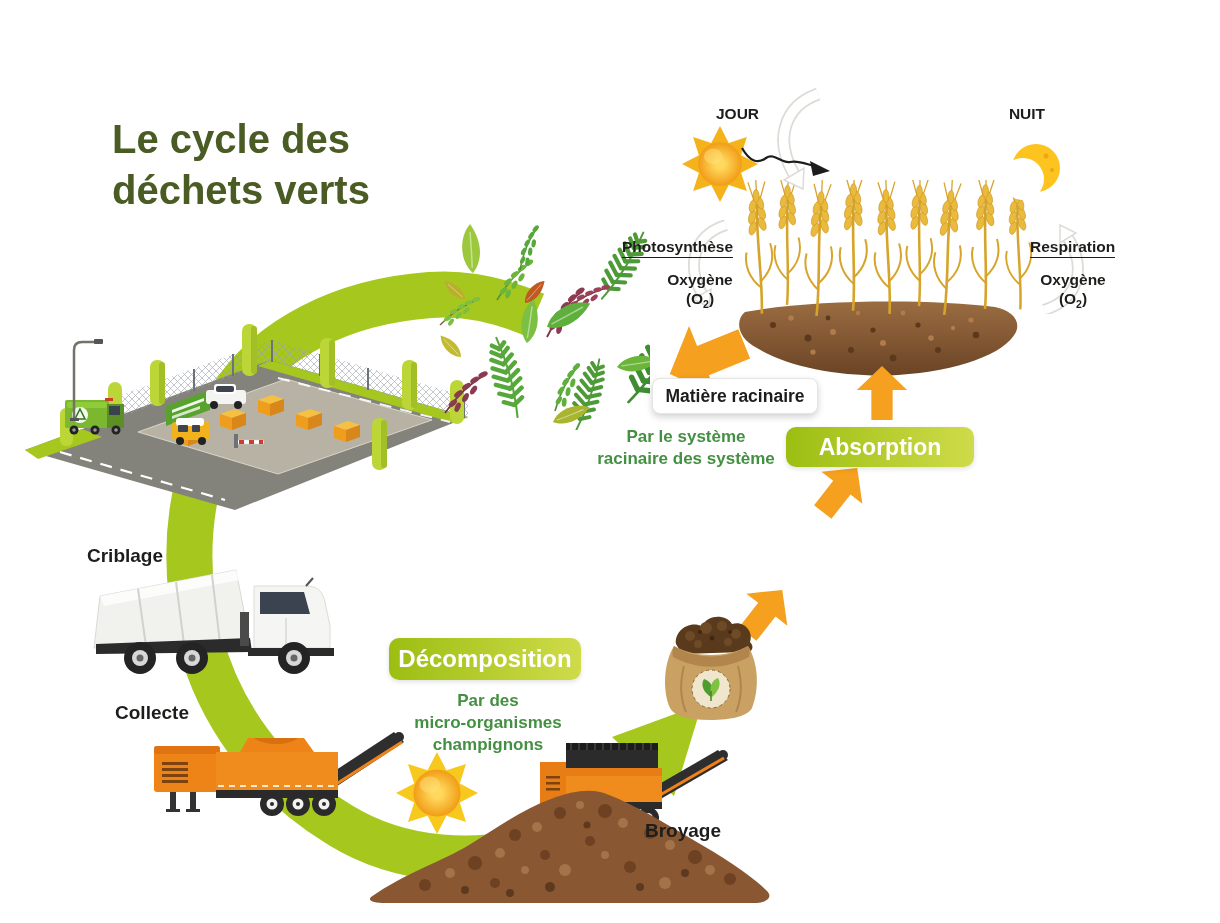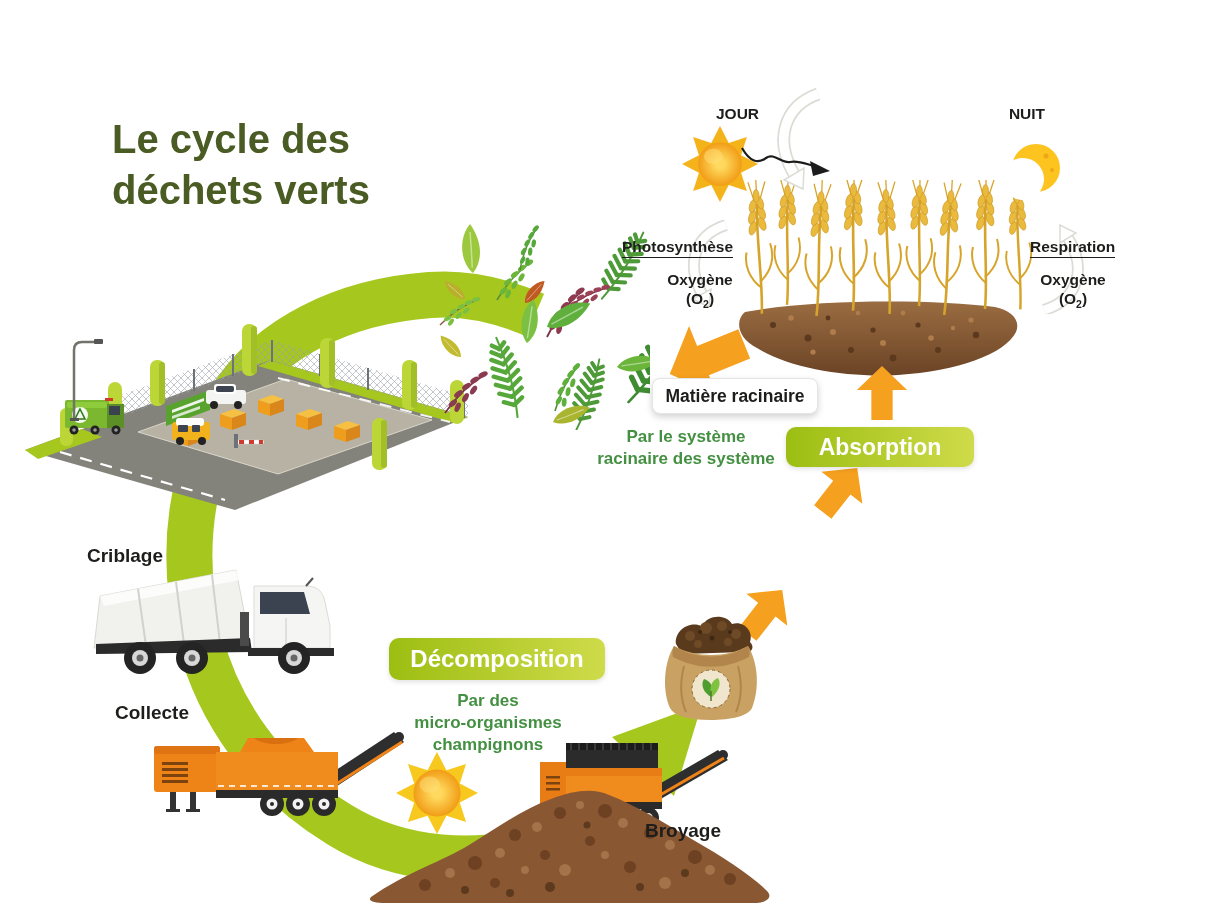--- a/index.html
+++ b/index.html
@@ -29,21 +29,21 @@
   .humus-box{left:704px;top:516px;width:204px;padding:7px 0 8px 0;border-radius:9px;line-height:1.3;}
   .humus-line1{font-size:16.5px;font-weight:bold;}
   .humus-line2{font-size:14.5px;font-weight:600;}
 
   .green-btn{
     background:linear-gradient(90deg,#9cbe12,#cfdb4a);
     border-radius:10px;color:#ffffff;font-weight:bold;text-align:center;
     box-shadow:0 2px 5px rgba(0,0,0,0.12);
   }
   .absorption-btn{left:786px;top:427px;width:188px;height:40px;line-height:40px;font-size:23px;}
-  .decomposition-btn{left:389px;top:638px;width:216px;height:42px;line-height:42px;font-size:24px;}
+  .decomposition-btn{left:389px;top:638px;width:192px;height:42px;line-height:42px;font-size:24px;}
   .green-note{color:#449042;font-size:17px;font-weight:bold;line-height:1.3;}
 
   .orange-arrow{display:block;}
 </style>
 </head>
 <body>
 
 <div id="canvas">
 
   <svg class="abs z1" style="left:0;top:0;" width="1220" height="923" aria-hidden="true">

